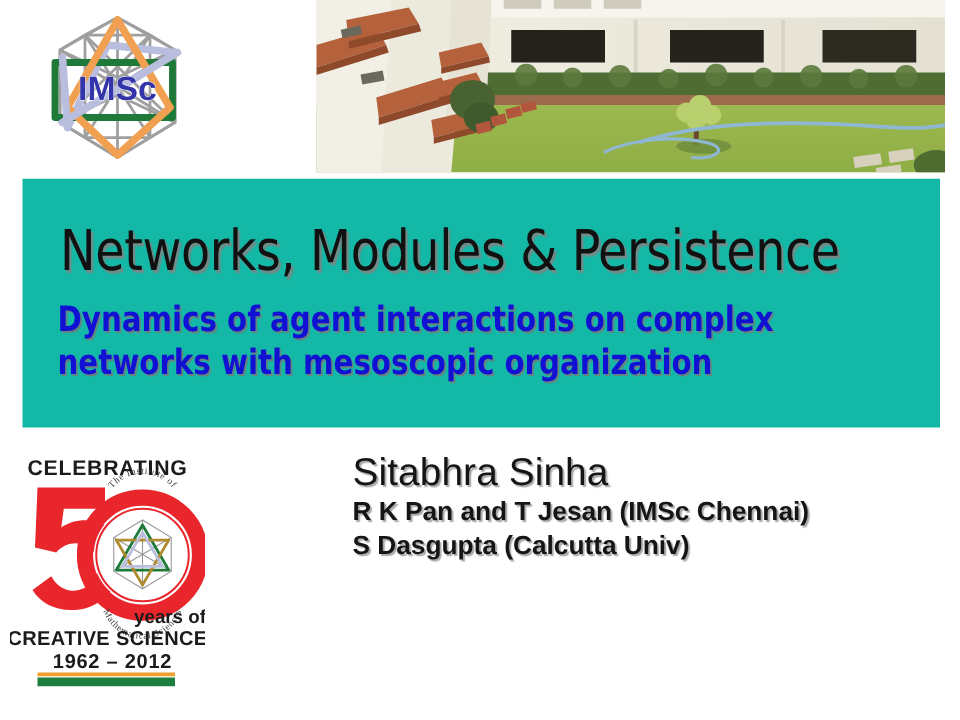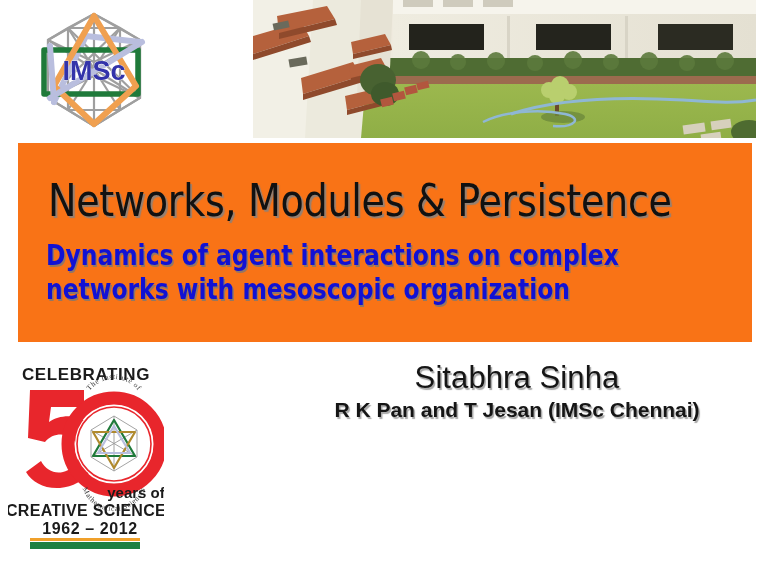--- a/index.html
+++ b/index.html
@@ -38,21 +38,21 @@
   }
   #campus-photo svg { display: block; width: 100%; height: 100%; }
 
   
   #title-band {
     position: absolute;
     left: 18px;
     top: 143px;
     width: 734px;
     height: 199px;
-    background: #f97316;
+    background: #14b8a6;
   }
   #main-title {
     position: absolute;
     left: 30px;
     top: 31px;
     font-family: "DejaVu Sans Condensed", "Liberation Sans Narrow", "Liberation Sans", sans-serif;
     font-size: 45px;
     font-weight: 400;
     font-stretch: condensed;
     letter-spacing: -0.3px;
@@ -87,21 +87,21 @@
     height: 190px;
   }
   #anniversary-logo svg { display: block; width: 100%; height: 100%; }
 
   
   #author-block {
     position: absolute;
     right: 16px;
     top: 360px;
     width: 470px;
-    text-align: center;
+    text-align: left;
     color: #151515;
   }
   #speaker-name {
     font-size: 31px;
     font-weight: 400;
     line-height: 36px;
     letter-spacing: 0.1px;
     text-shadow: 1.5px 1.5px 1px rgba(150,150,150,0.85);
   }
   #collab-line {
@@ -302,13 +302,14 @@
     <text x="82" y="174" text-anchor="middle" font-family="'Liberation Sans', sans-serif" font-size="16" font-weight="700" letter-spacing="0.6" fill="#1b1b1b">1962 – 2012</text>
 
     <rect x="22" y="178" width="110" height="3" fill="#f0a02a"></rect>
     <rect x="22" y="182" width="110" height="7" fill="#1e8040"></rect>
   </svg>
 </div>
 
 <div id="author-block">
   <div id="speaker-name">Sitabhra Sinha</div>
   <div class="collaborator">R K Pan and T Jesan (IMSc Chennai)</div>
+  <div class="collaborator">S Dasgupta (Calcutta Univ)</div>
 </div>
 
 </body></html>

